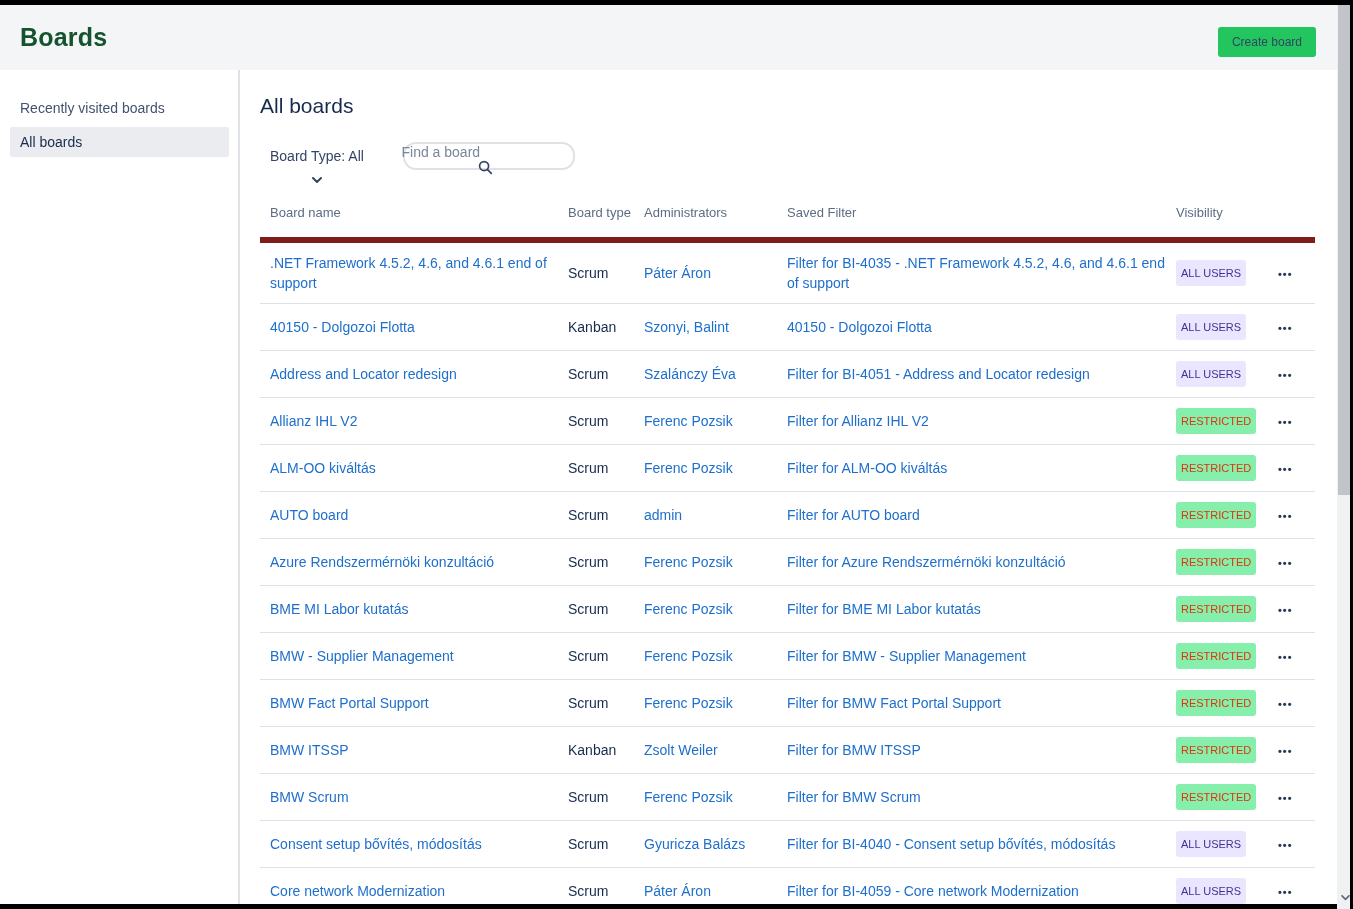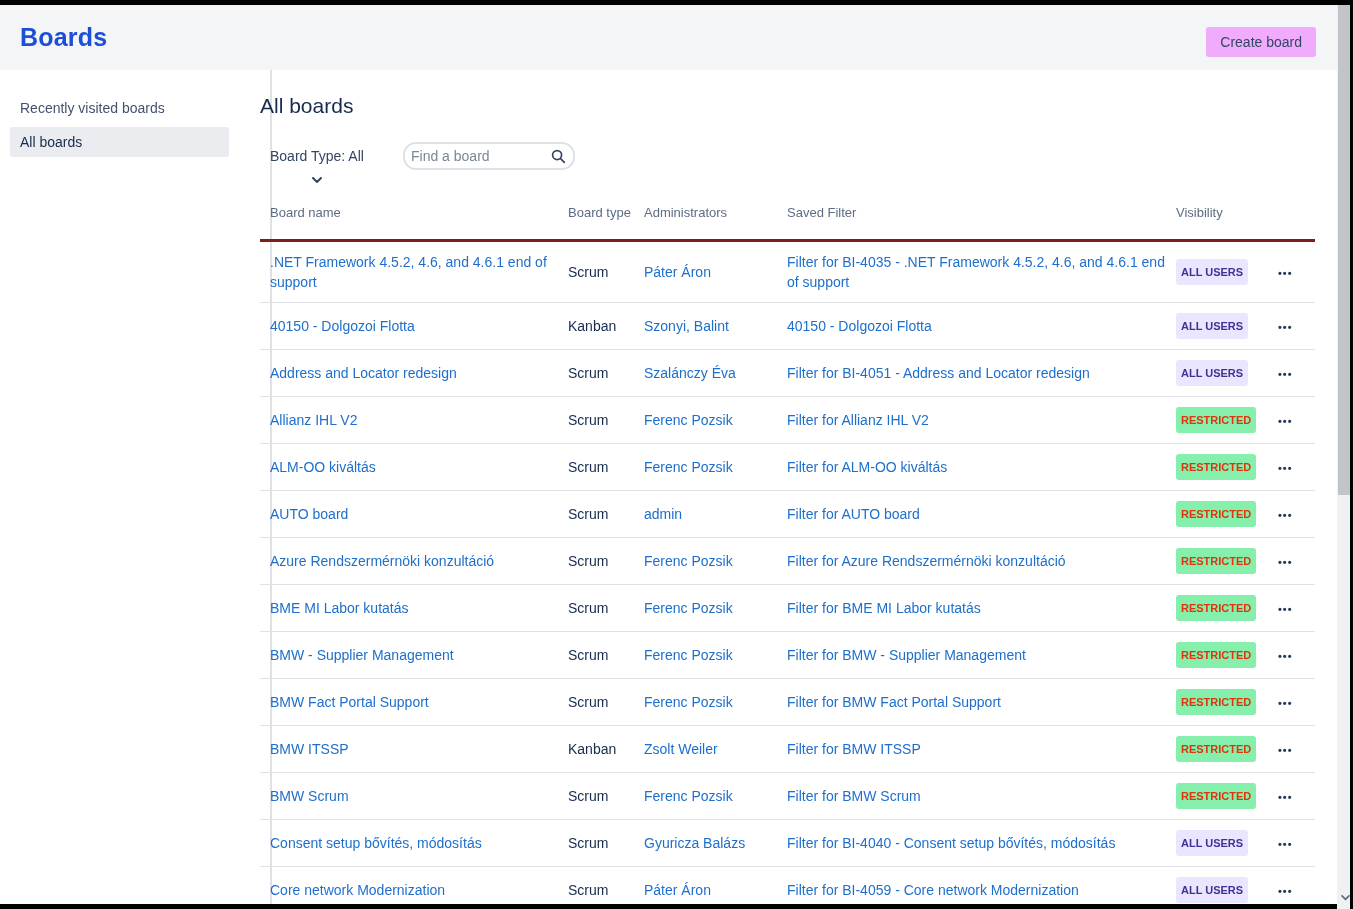--- a/index.html
+++ b/index.html
@@ -12,78 +12,78 @@
   
   .black-top    { position:absolute; left:0; top:0; width:1353px; height:5px; background:#000; z-index:50; }
   .black-bottom { position:absolute; left:0; top:904px; width:1337px; height:5px; background:#000; z-index:50; }
   .black-right  { position:absolute; right:0; top:0; width:3px; height:909px; background:#000; z-index:60; }
 
   
   .app-header {
     position:absolute; left:0; top:5px; width:1337px; height:65px;
     background:#F4F5F7; display:flex; align-items:center;
   }
-  .page-title { margin-left:20px; font-size:25px; font-weight:600; color:#1d4ed8; letter-spacing:.2px; }
+  .page-title { margin-left:20px; font-size:25px; font-weight:600; color:#14532d; letter-spacing:.2px; }
   .create-btn {
     position:absolute; right:21px; top:22px; height:30px; padding:0 14px;
-    background:#f0abfc; border:none; border-radius:3px;
-    font-family:inherit; font-size:14px; color:#344563; cursor:pointer;
+    background:#22c55e; border:none; border-radius:3px;
+    font-family:inherit; font-size:12px; color:#344563; cursor:pointer;
   }
 
   
   .sidebar {
-    position:absolute; left:0; top:70px; width:272px; height:834px;
+    position:absolute; left:0; top:70px; width:240px; height:834px;
     background:#fff; border-right:2px solid #DFE1E6;
   }
   .sidebar-heading { margin:30px 0 0 20px; font-size:14px; color:#42526E; }
   .sidebar-item {
     margin:11px 0 0 10px; width:219px; padding:7px 0 7px 10px;
     background:#EBECF0; font-size:14px; color:#172B4D; cursor:pointer; border-radius:2px;
   }
 
   
   .main-heading { position:absolute; left:260px; top:94px; font-size:21px; font-weight:500; color:#172B4D; }
 
   .board-type-btn {
     position:absolute; left:270px; top:148px; display:flex; align-items:center; gap:7px;
     font-size:14px; color:#344563; cursor:pointer; background:none; border:none; font-family:inherit;flex-direction:column;
   }
   .board-type-btn svg { margin-top:2px; }
 
   .search-box {
     position:absolute; left:403px; top:142px; width:172px; height:28px;
     border:2px solid #DFE1E6; border-radius:13px; background:#fff;
-    display:flex; align-items:center;
+    display:flex; align-items:center;flex-direction:column;
   }
   .search-box input {
     flex:1; min-width:0; border:none; outline:none; padding-left:6px;
     font-family:inherit; font-size:14px; color:#172B4D; background:transparent;
   }
   .search-box input::placeholder { color:#7A869A; }
   .search-box svg { flex:0 0 auto; margin-right:7px; }
 
   
   .table-wrap { position:absolute; left:260px; top:190px; width:1055px; }
   table { width:100%; border-collapse:collapse; table-layout:fixed; }
   thead th {
     text-align:left; vertical-align:top; font-weight:400; font-size:13px; color:#5E6C84;
-    padding:13px 8px 0 0; height:50px; border-bottom:3px solid #7f1d1d; line-height:20px;
+    padding:13px 8px 0 0; height:50px; border-bottom:6px solid #7f1d1d; line-height:20px;
   }
   thead th.c-name { padding-left:10px; }
   tbody tr { height:45px; }
   tbody td {
     border-bottom:1px solid #DFE1E6; font-size:14px; line-height:20px;
     padding:10px 8px 10px 0; vertical-align:middle;
   }
   tbody td.c-name { padding-left:10px; }
   a.cell-link { color:#1E6FCC; text-decoration:none; cursor:pointer; }
   td.c-type { color:#172B4D; }
   .lozenge {
     display:inline-block; padding:3px 5px; border-radius:3px;
-    font-size:11px; font-weight:700; white-space:nowrap;
+    font-size:11px; font-weight:400; white-space:nowrap;
   }
   .loz-purple { background:#EAE6FF; color:#403294; }
   .loz-red    { background:#86efac; color:#DE350B; }
   .dots-btn {
     background:none; border:none; cursor:pointer; padding:0;
     color:#253858; font-size:11px; font-weight:700; letter-spacing:1px; font-family:inherit;
   }
 
   
   .scrollbar { position:absolute; right:0; top:0; width:16px; height:909px; background:#F0F1F3; z-index:40; }

